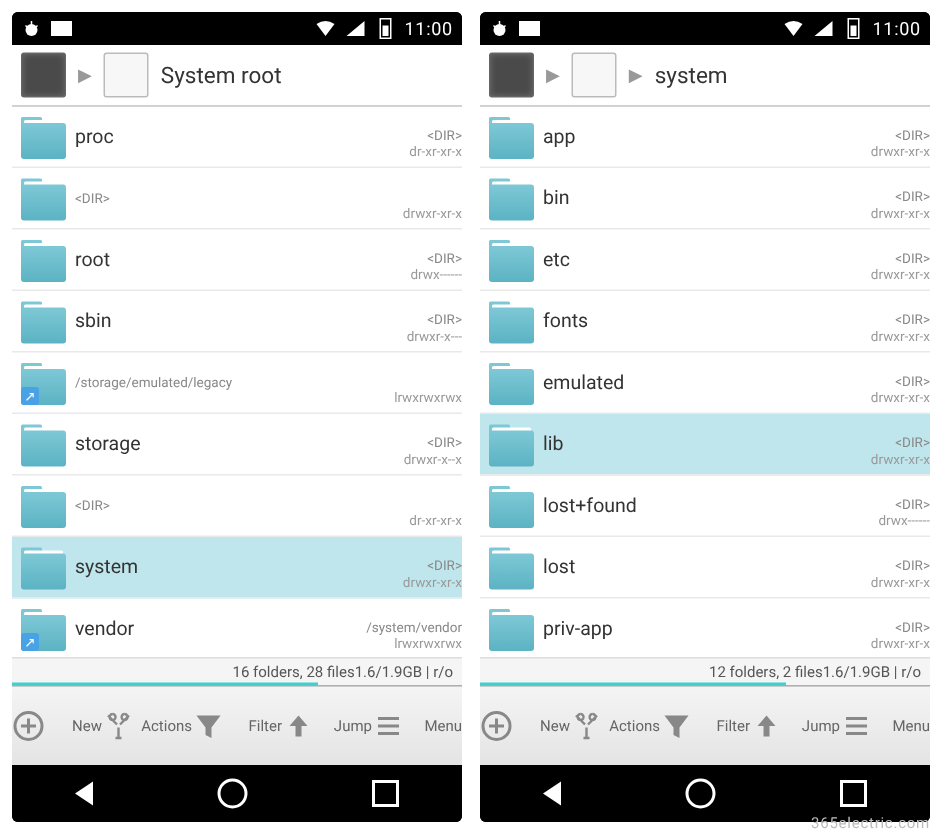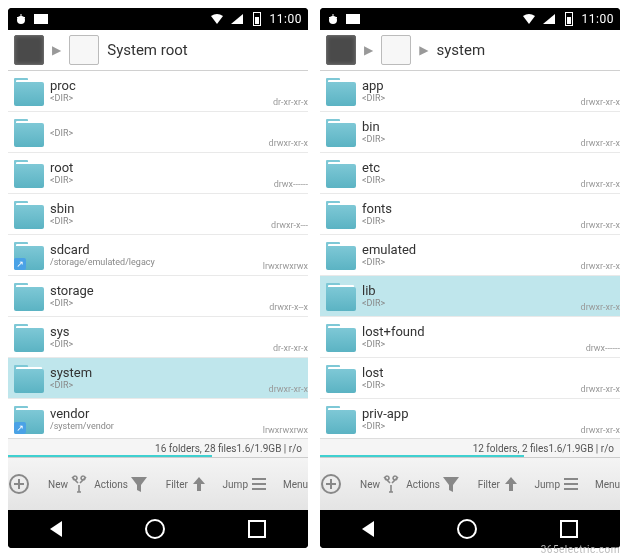--- a/index.html
+++ b/index.html
@@ -27,21 +27,21 @@
 
   
   .list{flex:1;background:#fff;overflow:hidden}
   .row{display:flex;align-items:center;height:40px;border-bottom:1px solid #e9e9e9;position:relative}
   .row.sel{background:#bfe6ec}
   .folder-icon{width:30px;height:30px;margin:0 6px;position:relative;flex:0 0 30px}
   .folder-icon .body{position:absolute;left:0;right:0;top:6px;bottom:0;background:linear-gradient(#7ec8d6,#5bb3c3);border-radius:2px}
   .folder-icon .tab{position:absolute;left:0;top:2px;width:14px;height:6px;background:#7ec8d6;border-radius:1px 1px 0 0}
   .folder-icon .paper{position:absolute;left:2px;right:2px;top:4px;height:6px;background:#fff;border-radius:1px}
   .shortcut-badge{position:absolute;left:0;bottom:0;width:12px;height:12px;background:#4aa2e6;border-radius:2px;display:flex;align-items:center;justify-content:center;color:#fff;font-size:9px}
-  .row .txt{flex:1;display:flex;flex-direction:column;justify-content:space-between;line-height:1}
+  .row .txt{flex:1;display:flex;flex-direction:row;justify-content:space-between;line-height:1}
   .row .name{color:#333;font-size:13px}
   .row .meta{color:#888;font-size:9px;margin-top:2px}
   .row .perm{position:absolute;right:0;bottom:4px;color:#999;font-size:9px}
 
   
   .summary{height:18px;background:#f5f5f5;display:flex;align-items:center;justify-content:flex-end;font-size:10px;color:#555;padding:0 6px;border-top:1px solid #ddd;position:relative}
   .summary .bar{position:absolute;left:0;bottom:0;height:2px;background:#3fd0d0}
 
   
   .toolbar{height:52px;background:linear-gradient(#f4f4f4,#e4e4e4);display:flex;border-top:1px solid #ccc}
@@ -148,21 +148,20 @@
           <span class="perm">drwxr-x---</span>
         </div>
         <div class="row">
           <div class="folder-icon">
             <div class="tab"></div>
             <div class="paper"></div>
             <div class="body"></div>
             <div class="shortcut-badge">↗</div>
           </div>
           <div class="txt">
-            <span class="name">sdcard</span>
             <span class="meta">/storage/emulated/legacy</span>
           </div>
           <span class="perm">lrwxrwxrwx</span>
         </div>
         <div class="row">
           <div class="folder-icon">
             <div class="tab"></div>
             <div class="paper"></div>
             <div class="body"></div>
           </div>
@@ -172,21 +171,20 @@
           </div>
           <span class="perm">drwxr-x--x</span>
         </div>
         <div class="row">
           <div class="folder-icon">
             <div class="tab"></div>
             <div class="paper"></div>
             <div class="body"></div>
           </div>
           <div class="txt">
-            <span class="name">sys</span>
             <span class="meta">&lt;DIR&gt;</span>
           </div>
           <span class="perm">dr-xr-xr-x</span>
         </div>
         <div class="row sel">
           <div class="folder-icon">
             <div class="tab"></div>
             <div class="paper"></div>
             <div class="body"></div>
           </div>

